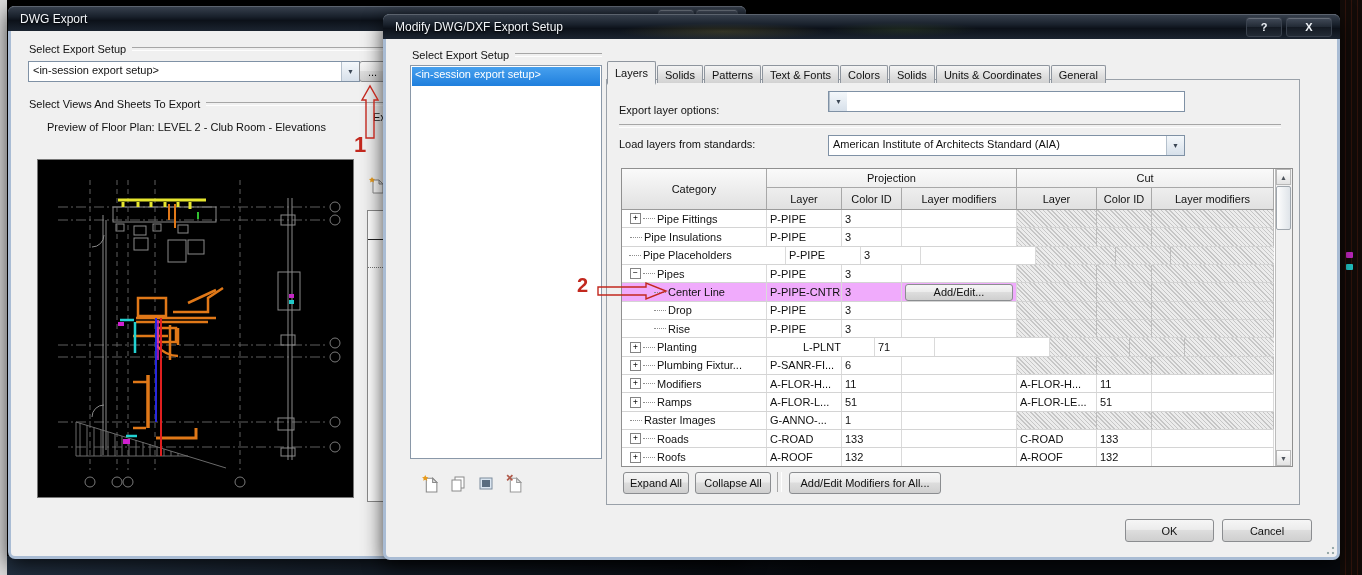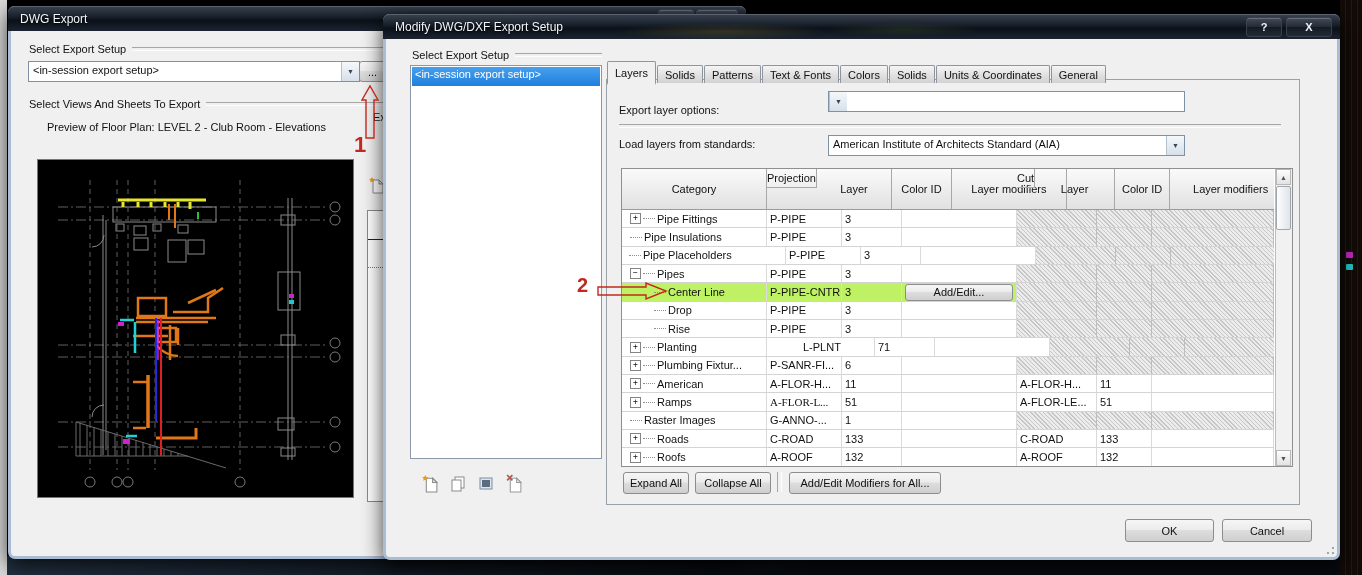--- a/index.html
+++ b/index.html
@@ -36,29 +36,29 @@
   .tabstrip{position:absolute;display:flex;align-items:flex-end;z-index:3;}
   .tab{height:17px;padding:0 7px;display:flex;align-items:center;
        background:linear-gradient(#f5f5f5,#e0e0e0 55%,#d2d2d2);
        border:1px solid #8e959e;border-bottom:none;border-radius:2px 2px 0 0;margin-right:1px;text-align:right;}
   .tab.active{height:21px;background:#f0f0f0;border-bottom:2px solid #f0f0f0;margin-bottom:-2px;}
   .tabpage{position:absolute;border:1px solid #9aa1a9;background:#f0f0f0;}
   
   .ltable{position:absolute;border:1px solid #8f8f8f;background:#fff;}
   .thead{display:flex;height:40px;background:linear-gradient(#fafafa,#e1e1e1);border-bottom:1px solid #9b9b9b;width:652px;}
   .hcell{display:flex;align-items:center;justify-content:center;border-right:1px solid #a8a8a8;box-sizing:border-box;}
-  .hgrp{display:flex;flex-direction:row;box-sizing:border-box;text-align:right;}
+  .hgrp{display:flex;flex-direction:column;box-sizing:border-box;text-align:right;}
   .hgrp .gp{height:19px;display:flex;align-items:center;justify-content:center;border-bottom:1px solid #a8a8a8;border-right:1px solid #a8a8a8;box-sizing:border-box;}
   .hsub{display:flex;flex:1;}
   .tbody{position:relative;width:652px;overflow:hidden;}
   .trow{display:flex;height:18.35px;border-bottom:1px solid #d4d4d4;box-sizing:border-box;background:#fff;}
   .cell{border-right:1px solid #dadada;padding:0 3px;display:flex;align-items:center;
         white-space:nowrap;overflow:hidden;box-sizing:border-box;flex:none;}
   .hatch{background:repeating-linear-gradient(45deg,#c6c6c6 0 1px,#ececec 1px 3px);border-right-color:#bdbdbd;}
-  .sel .cell:not(.hatch){background:#bef264;}
+  .sel .cell:not(.hatch){background:#f0abfc;}
   .exp{width:9px;height:9px;border:1px solid #848484;background:#fff;font:8px/7px "DejaVu Sans Mono",monospace;
        text-align:center;margin-right:2px;flex:none;}
   .dots{width:12px;border-top:1px dotted #8f8f8f;margin-right:2px;flex:none;height:0;align-self:center;}
   .addedit{width:100%;height:15px;}
   .vsb{position:absolute;right:0;top:0;bottom:0;width:16px;background:#f1f1f1;border-left:1px solid #bcbcbc;}
   .vsb .sbtn{position:absolute;left:0;width:15px;height:16px;border:1px solid #b7b7b7;
        background:linear-gradient(#fdfdfd,#e3e3e3);display:flex;align-items:center;justify-content:center;
        font-size:7px;color:#4e545c;box-sizing:border-box;}
   .vsb .thumb{position:absolute;left:0;top:17px;width:15px;height:44px;border:1px solid #9fa6ad;border-radius:2px;
        background:linear-gradient(90deg,#fdfdfd,#dfe4e9);box-sizing:border-box;}
@@ -393,36 +393,36 @@
                 <div class="cell" style="width: 60px;">6</div>
                 <div class="cell" style="width: 115px;"></div>
                 <div class="cell hatch" style="width: 80px;"></div>
                 <div class="cell hatch" style="width: 55px;"></div>
                 <div class="cell hatch" style="width: 122px;"></div>
               </div>
               <div class="trow">
                 <div class="cell" style="width: 145px; padding-left: 8px;">
                   <div class="exp">+</div>
                   <div class="dots"></div>
-                  <span>American</span>
+                  <span>Modifiers</span>
                 </div>
                 <div class="cell" style="width: 75px;">A-FLOR-H...</div>
                 <div class="cell" style="width: 60px;">11</div>
                 <div class="cell" style="width: 115px;"></div>
                 <div class="cell" style="width: 80px;">A-FLOR-H...</div>
                 <div class="cell" style="width: 55px;">11</div>
                 <div class="cell" style="width: 122px;"></div>
               </div>
               <div class="trow">
                 <div class="cell" style="width: 145px; padding-left: 8px;">
                   <div class="exp">+</div>
                   <div class="dots"></div>
                   <span>Ramps</span>
                 </div>
-                <div class="cell" style="width: 75px; font-family: Liberation Serif, serif;">A-FLOR-L...</div>
+                <div class="cell" style="width: 75px;">A-FLOR-L...</div>
                 <div class="cell" style="width: 60px;">51</div>
                 <div class="cell" style="width: 115px;"></div>
                 <div class="cell" style="width: 80px;">A-FLOR-LE...</div>
                 <div class="cell" style="width: 55px;">51</div>
                 <div class="cell" style="width: 122px;"></div>
               </div>
               <div class="trow">
                 <div class="cell" style="width: 145px; padding-left: 8px;">
                   <div class="dots"></div>
                   <span>Raster Images</span>

